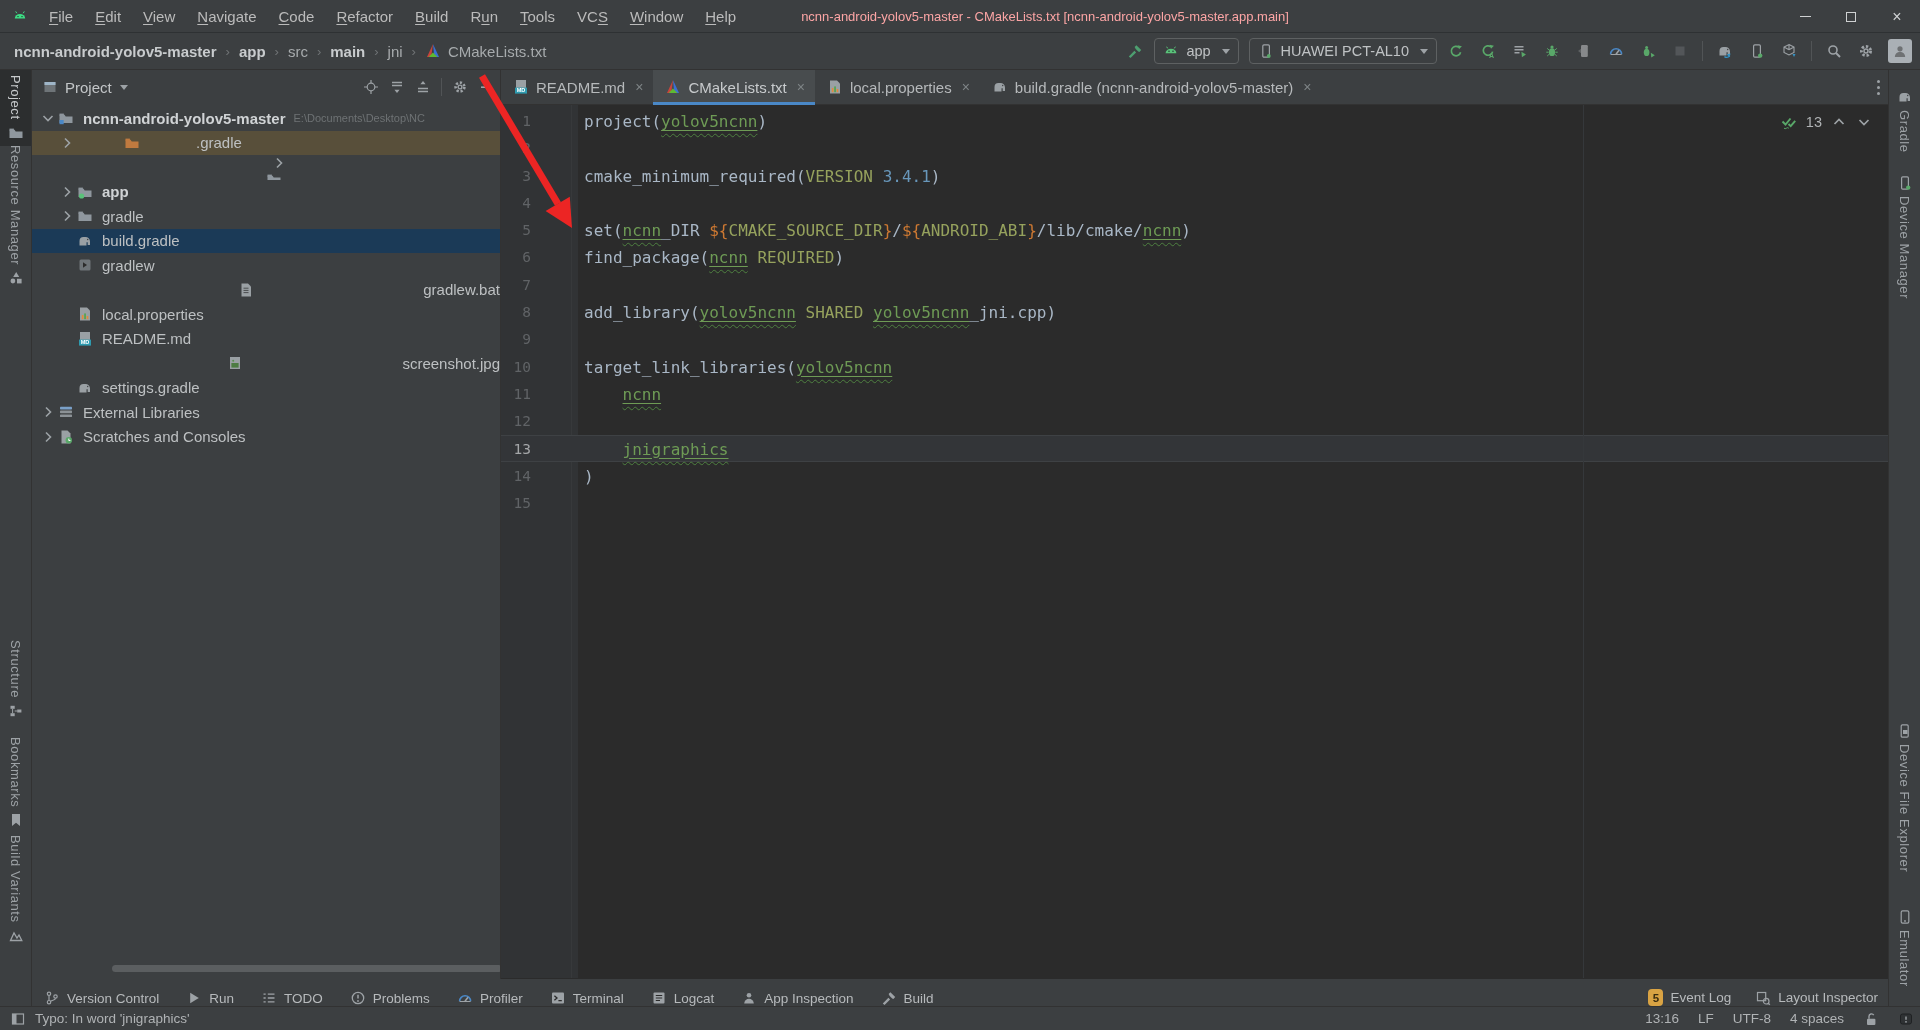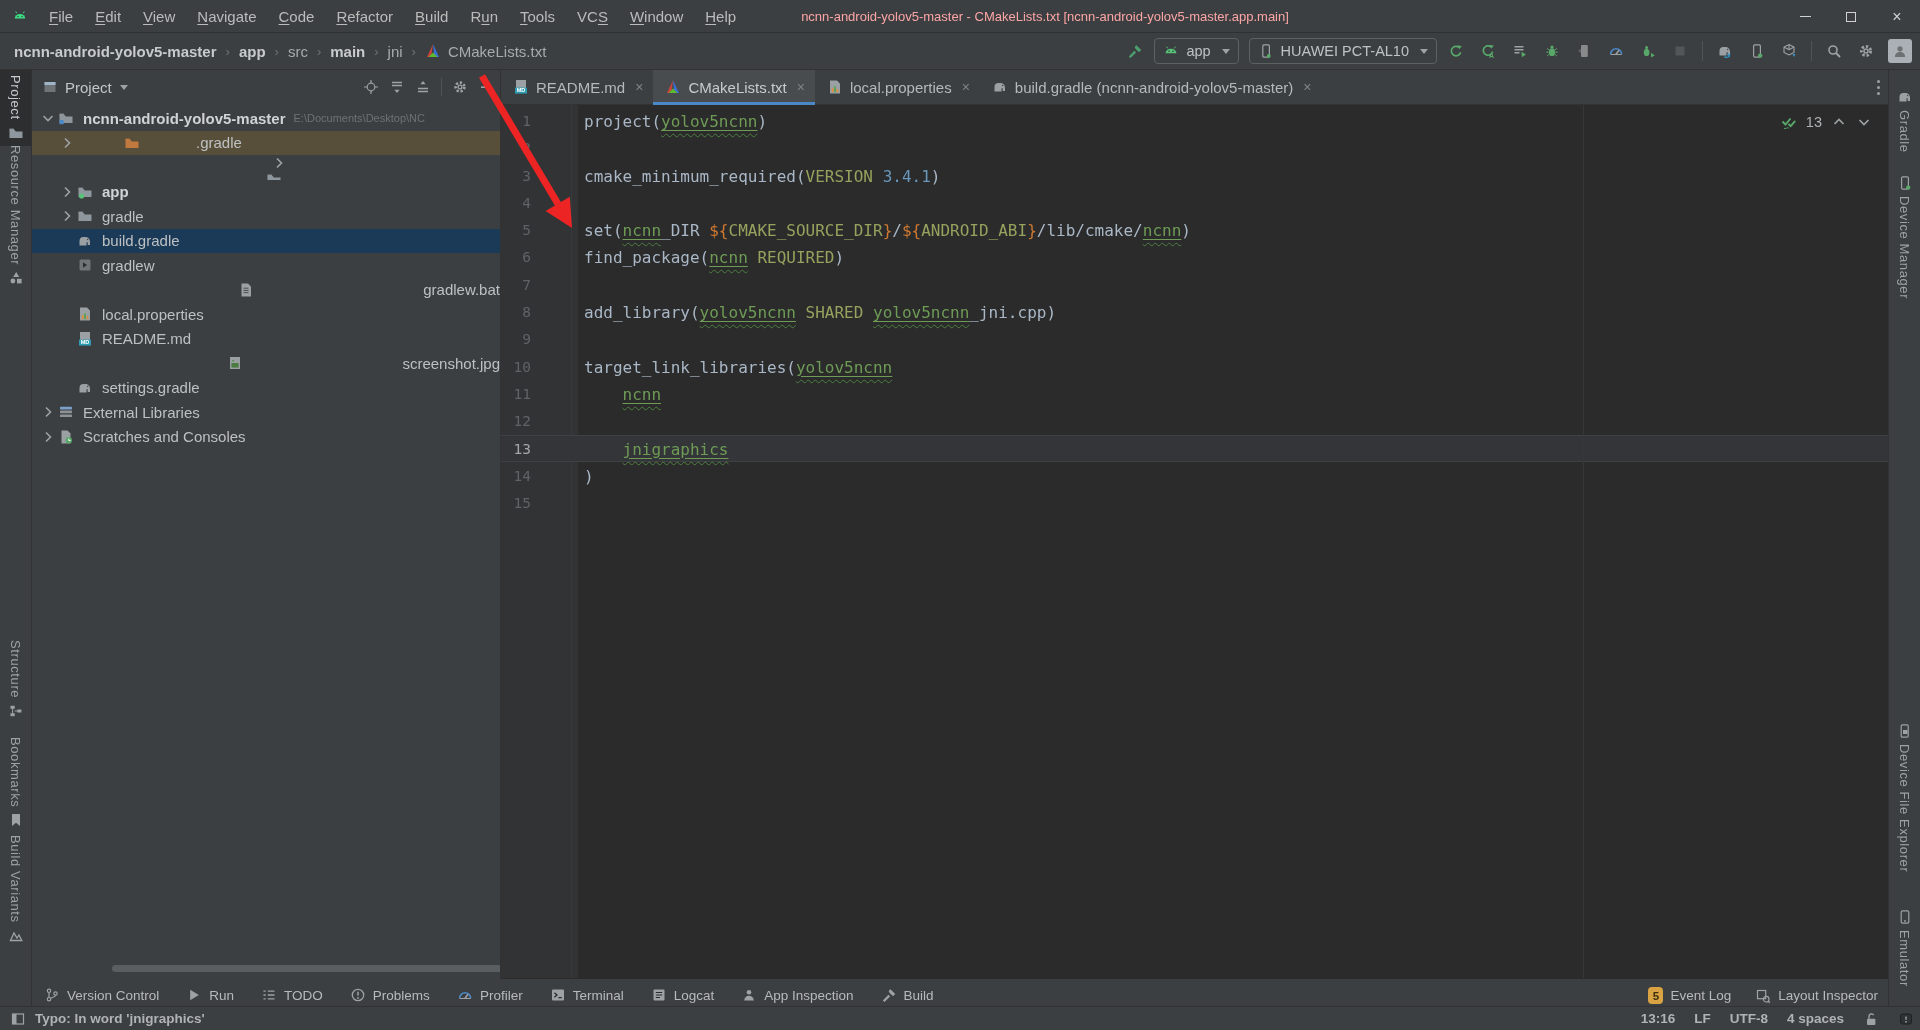--- a/index.html
+++ b/index.html
@@ -100,28 +100,28 @@
   .tk-num { color:#6897bb; }
   .tk-o { color:#cc7832; }
   .sq { text-decoration:underline; text-decoration-style:wavy; text-decoration-color:#4e8040;
     text-decoration-thickness:1px; text-underline-offset:6px; }
   .lnk { color:#6e9b55; text-decoration:underline; text-decoration-color:#6e9b55; text-underline-offset:3px; }
   #inspect-widget { position:absolute; right:16px; top:9px; display:flex; align-items:center; gap:9px;
     font-size:14.5px; color:#b0b3b5; }
 
   
   #bottom-bar { left:32px; top:979px; width:1856px; height:27px; background:#3c3f41;
-    display:flex; align-items:flex-start; padding-left:12px; font-size:13.5px; color:#b7babc;margin-top:8px; }
+    display:flex; align-items:flex-end; padding-left:12px; font-size:13.5px; color:#b7babc; }
   .bb-item { display:flex; align-items:center; gap:7px; margin-right:27px; white-space:nowrap; }
   #bb-right { margin-left:auto; display:flex; align-items:center; gap:24px; margin-right:10px; }
   .badge5 { background:#d9a343; color:#3b2d10; border-radius:4px; width:15px; height:17px;
     display:flex; align-items:center; justify-content:center; font-size:11.5px; font-weight:bold; }
   #status-bar { left:0; top:1006px; width:1920px; height:24px; background:#3c3f41;
     border-top:1px solid #323232; display:flex; align-items:center; padding:0 6px 0 10px;
-    font-size:13.5px; color:#b0b3b5;font-weight:bold; }
+    font-size:13.5px; color:#b0b3b5; }
   #sb-right { margin-left:auto; display:flex; align-items:center; gap:19px; }
   #arrow-svg { left:460px; top:62px; z-index:50; pointer-events:none; }
   .ic { display:inline-flex; align-items:center; justify-content:center; }
 </style>
 </head>
 <body>
 
 <div id="stage">
 
   <div id="titlebar" class="abs">

